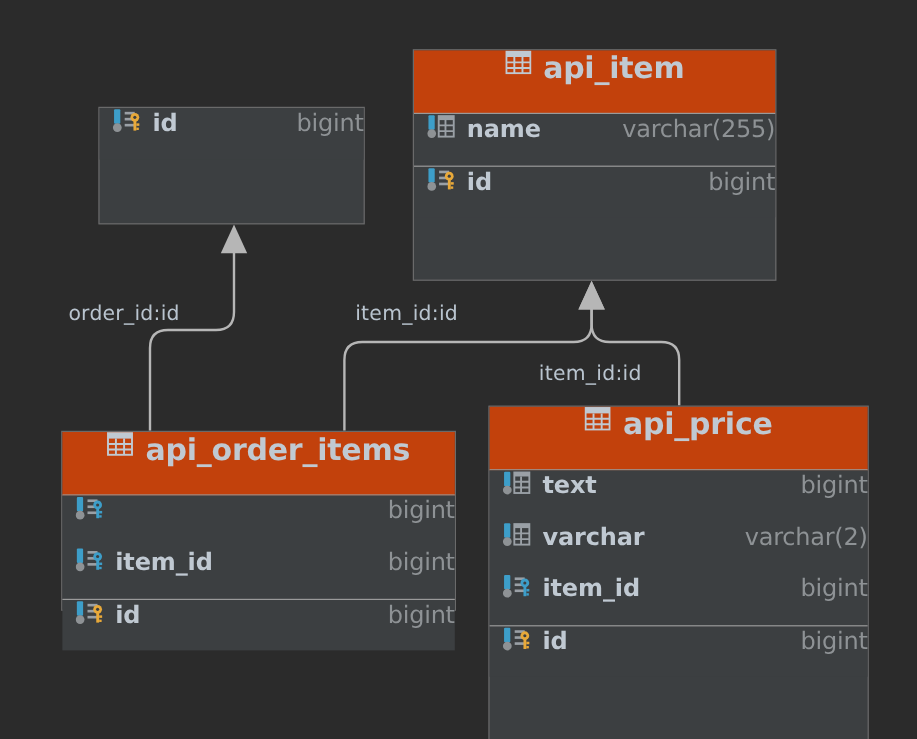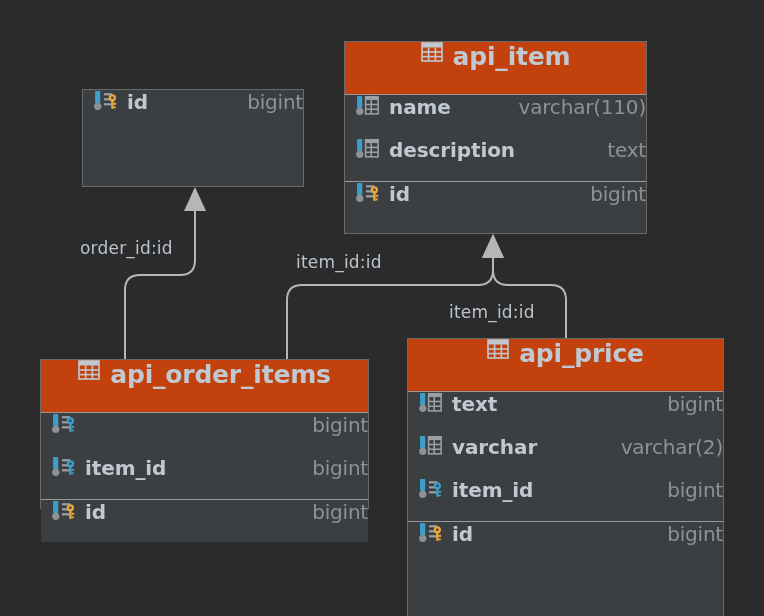--- a/index.html
+++ b/index.html
@@ -111,21 +111,21 @@
         <path class="edge-path" d="M 287 359 L 287 300 Q 287 285 302 285 L 478 285 Q 493 285 493 270 L 493 256" stroke="#b6b6b6"></path>
         <polygon class="edge-head" points="493,234 504,258 482,258" fill="#b6b6b6"></polygon>
       </g>
       <g>
         <path class="edge-path" d="M 566 338 L 566 300 Q 566 285 551 285 L 508 285 Q 493 285 493 270 L 493 256" stroke="#b6b6b6"></path>
         <polygon class="edge-head" points="493,234 504,258 482,258" fill="#b6b6b6"></polygon>
       </g>
     </svg>
 
   <div id="labels-layer">
-      <div class="edge-label" style="left: 57px; top: 238px; margin-left: 23px;">order_id:id</div>
+      <div class="edge-label" style="left: 57px; top: 252px;">order_id:id</div>
       <div class="edge-label" style="left: 296px; top: 252px;">item_id:id</div>
       <div class="edge-label" style="left: 449px; top: 302px;">item_id:id</div>
     </div>
 
   <div id="tables-layer">
       <div class="table-node" style="left: 82px; top: 89px; width: 222px; height: 98px;">
         <div class="table-body">
           <div class="col-row">
             <svg class="icon" width="24" height="21" viewBox="0 0 23 20" aria-hidden="true">
     <rect x="1" y="1" width="5" height="11.5" rx="0.8" fill="#3d9ec9"></rect>
@@ -165,35 +165,21 @@
     <rect x="1" y="1" width="5" height="11.5" rx="0.8" fill="#3d9ec9"></rect>
     <circle cx="3.6" cy="15.6" r="3.5" fill="#8e9295"></circle>
 
       <rect x="9.2" y="1.6" width="12" height="16.4" fill="none" stroke="#9aa0a6" stroke-width="1.5"></rect>
       <rect x="9.2" y="1.6" width="12" height="3.2" fill="#9aa0a6"></rect>
       <line x1="9.2" y1="9" x2="21.2" y2="9" stroke="#9aa0a6" stroke-width="1.5"></line>
       <line x1="9.2" y1="13.6" x2="21.2" y2="13.6" stroke="#9aa0a6" stroke-width="1.5"></line>
       <line x1="14.6" y1="4.8" x2="14.6" y2="18" stroke="#9aa0a6" stroke-width="1.5"></line>
   </svg>
             <span class="col-name">name</span>
-            <span class="col-type">varchar(110)</span>
-          </div>
-          <div class="col-row">
-            <svg class="icon" width="24" height="21" viewBox="0 0 23 20" aria-hidden="true">
-    <rect x="1" y="1" width="5" height="11.5" rx="0.8" fill="#3d9ec9"></rect>
-    <circle cx="3.6" cy="15.6" r="3.5" fill="#8e9295"></circle>
-
-      <rect x="9.2" y="1.6" width="12" height="16.4" fill="none" stroke="#9aa0a6" stroke-width="1.5"></rect>
-      <rect x="9.2" y="1.6" width="12" height="3.2" fill="#9aa0a6"></rect>
-      <line x1="9.2" y1="9" x2="21.2" y2="9" stroke="#9aa0a6" stroke-width="1.5"></line>
-      <line x1="9.2" y1="13.6" x2="21.2" y2="13.6" stroke="#9aa0a6" stroke-width="1.5"></line>
-      <line x1="14.6" y1="4.8" x2="14.6" y2="18" stroke="#9aa0a6" stroke-width="1.5"></line>
-  </svg>
-            <span class="col-name">description</span>
-            <span class="col-type">text</span>
+            <span class="col-type">varchar(255)</span>
           </div>
           <div class="col-row sep-above">
             <svg class="icon" width="24" height="21" viewBox="0 0 23 20" aria-hidden="true">
     <rect x="1" y="1" width="5" height="11.5" rx="0.8" fill="#3d9ec9"></rect>
     <circle cx="3.6" cy="15.6" r="3.5" fill="#8e9295"></circle>
 
       <rect x="9.5" y="3" width="8" height="2.1" fill="#9aa0a6"></rect>
       <rect x="9.5" y="7.8" width="6" height="2.1" fill="#9aa0a6"></rect>
       <rect x="9.5" y="12.6" width="8" height="2.1" fill="#9aa0a6"></rect>
       <g fill="#e8a93a">
@@ -202,21 +188,21 @@
         <rect x="16.5" y="9.8" width="2.3" height="8.2"></rect>
         <rect x="18.8" y="12.2" width="2.4" height="2"></rect>
         <rect x="18.8" y="15.6" width="2.0" height="1.9"></rect>
       </g>
   </svg>
             <span class="col-name">id</span>
             <span class="col-type">bigint</span>
           </div>
         </div>
       </div>
-      <div class="table-node" style="left: 40px; top: 359px; width: 329px; height: 150px;">
+      <div class="table-node" style="left: 51px; top: 359px; width: 329px; height: 150px;">
         <div class="table-header">
           <svg class="icon" width="22" height="20" viewBox="0 0 22 20" aria-hidden="true">
     <rect x="1" y="1" width="20" height="18" fill="none" stroke="#c0c9d2" stroke-width="1.6"></rect>
     <rect x="1" y="1" width="20" height="4.5" fill="#c0c9d2"></rect>
     <line x1="1" y1="10" x2="21" y2="10" stroke="#c0c9d2" stroke-width="1.6"></line>
     <line x1="1" y1="14.6" x2="21" y2="14.6" stroke="#c0c9d2" stroke-width="1.6"></line>
     <line x1="7.6" y1="5.5" x2="7.6" y2="19" stroke="#c0c9d2" stroke-width="1.6"></line>
     <line x1="14.4" y1="5.5" x2="14.4" y2="19" stroke="#c0c9d2" stroke-width="1.6"></line>
   </svg>
           <span class="table-title">api_order_items</span>

